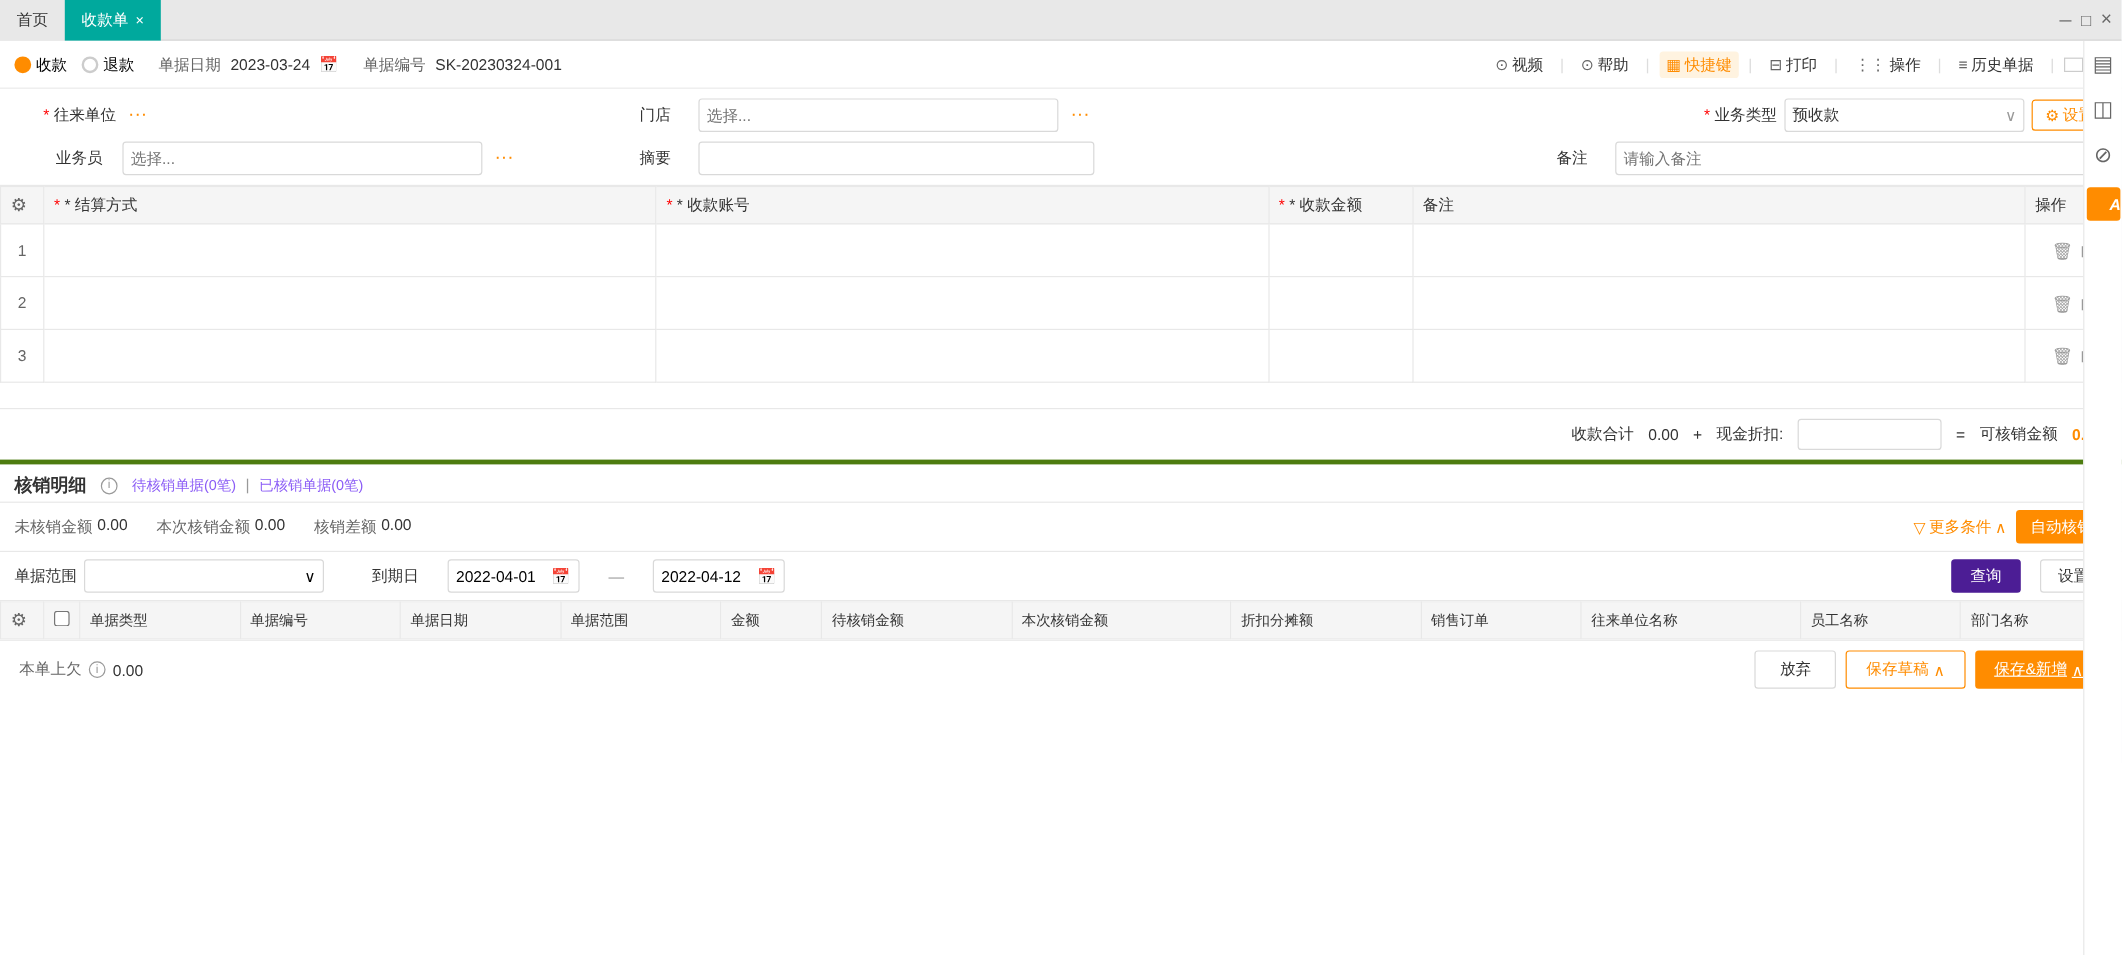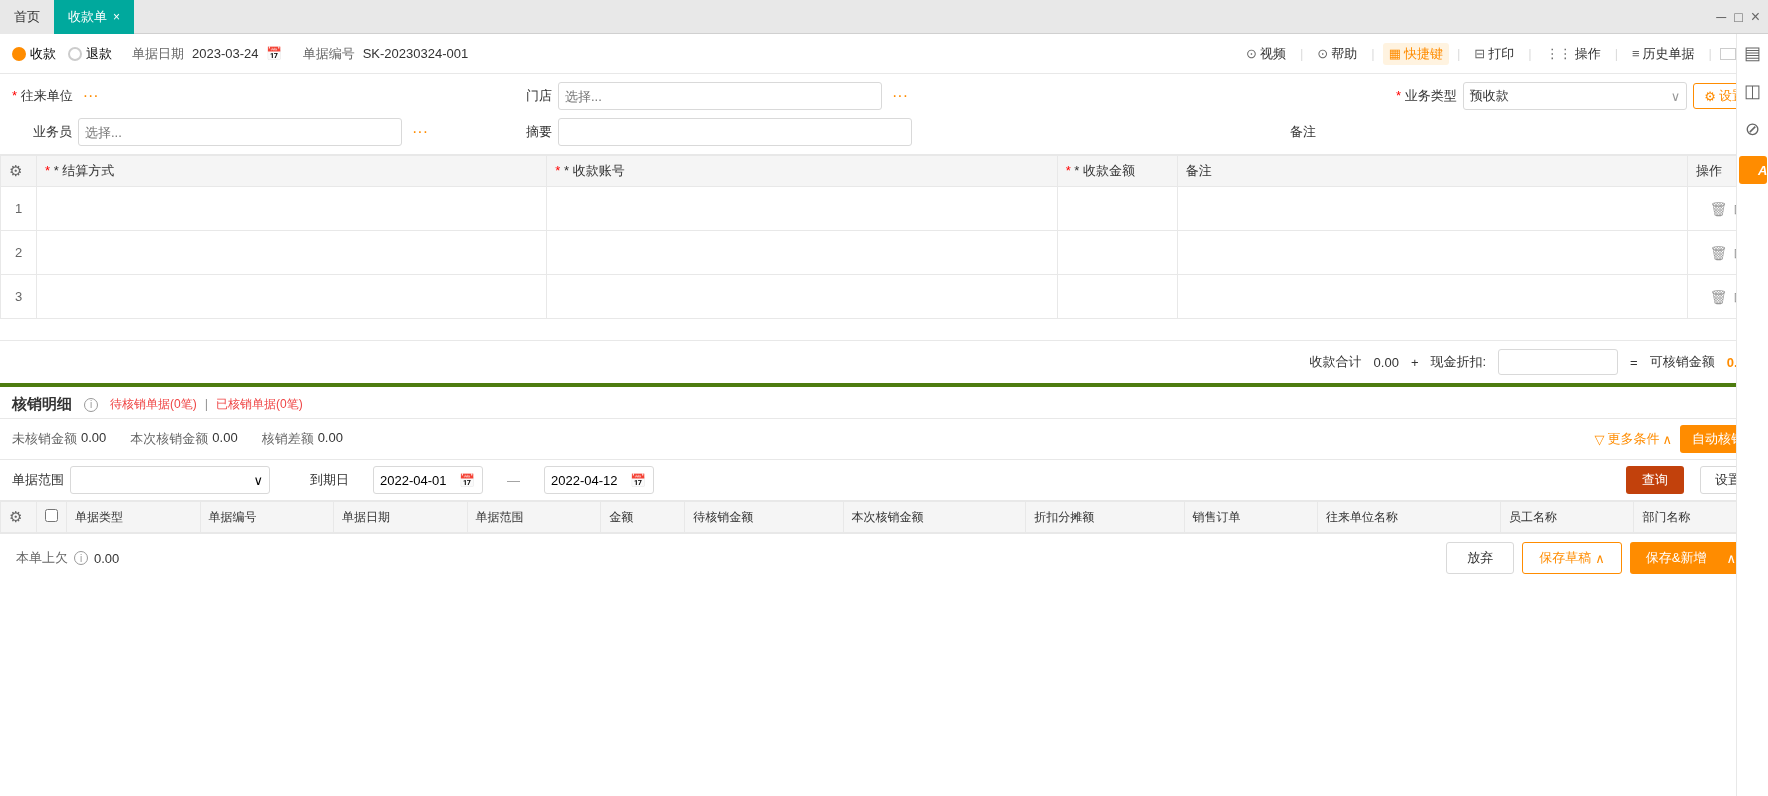--- a/index.html
+++ b/index.html
@@ -49,21 +49,21 @@
 
     
     .form-area {
       padding: 8px 12px; display: flex; flex-direction: column; gap: 8px;
       border-bottom: 1px solid #e8e8e8; background: #fff;
     }
     .form-row { display: flex; align-items: center; gap: 0; }
     .form-field {
       display: flex; align-items: center; gap: 6px; flex: 1;
     }
-    .form-label { color: #333; white-space: nowrap; min-width: 60px; text-align: right; }
+    .form-label { color: #333; white-space: nowrap; min-width: 60px; text-align: center; margin-left: 24px; }
     .form-input {
       flex: 1; height: 28px; border: 1px solid #d9d9d9; border-radius: 3px;
       padding: 0 6px; color: #999; outline: none; background: #fff;
     }
     .more-btn { color: #ff8c00; cursor: pointer; padding: 0 4px; font-size: 16px; }
     .form-select {
       flex: 1; height: 28px; border: 1px solid #d9d9d9; border-radius: 3px;
       padding: 0 6px; background: #fff; color: #333; display: flex; align-items: center;
       justify-content: space-between; cursor: pointer;
     }
@@ -108,21 +108,21 @@
     
     .verify-section {
       background: #fff; margin-top: 0; border-top: 4px solid #4d7c0f;
     }
     .verify-header {
       display: flex; align-items: center; gap: 12px; padding: 8px 12px 4px;
       border-bottom: 1px solid #e8e8e8;
     }
     .verify-title { font-size: 15px; font-weight: 600; color: #333; }
     .verify-tabs { display: flex; gap: 8px; }
-    .verify-tab { color: #ef4444; cursor: pointer; font-size: 12px; }
+    .verify-tab { color: #8b5cf6; cursor: pointer; font-size: 12px; }
     .info-icon {
       width: 14px; height: 14px; border-radius: 50%; border: 1px solid #999;
       display: inline-flex; align-items: center; justify-content: center;
       font-size: 10px; color: #999; cursor: pointer;
     }
     .stat-item { display: flex; gap: 4px; }
     .stat-label { color: #666; }
     .stat-value { color: #333; }
     .verify-actions { margin-left: auto; display: flex; gap: 8px; align-items: center; }
     .filter-btn { color: #ff8c00; cursor: pointer; font-size: 12px; display: flex; align-items: center; gap: 3px; }
@@ -142,21 +142,21 @@
       width: 180px; height: 28px; border: 1px solid #d9d9d9; border-radius: 3px;
       padding: 0 6px; display: flex; align-items: center; justify-content: space-between;
       cursor: pointer; background: #fff;
     }
     .date-input {
       width: 110px; height: 28px; border: 1px solid #d9d9d9; border-radius: 3px;
       padding: 0 6px; display: flex; align-items: center; gap: 4px; cursor: pointer;
     }
     .date-sep { color: #999; }
     .query-btn {
-      background: #c2410c; color: #fff; border: none; padding: 5px 16px;
+      background: #4c1d95; color: #fff; border: none; padding: 5px 16px;
       border-radius: 3px; cursor: pointer; font-size: 13px; margin-left: auto;
     }
     .settings-btn2 {
       background: #fff; border: 1px solid #d9d9d9; color: #333;
       padding: 4px 14px; border-radius: 3px; cursor: pointer;
     }
 
     
     .bottom-table-section { flex: 1; overflow: auto; background: #fff; }
     .bottom-table { width: 100%; border-collapse: collapse; }
@@ -178,21 +178,21 @@
       padding: 6px 20px; border-radius: 3px; cursor: pointer; font-size: 13px;
     }
     .btn-draft {
       background: #fff; border: 1px solid #ff8c00; color: #ff8c00;
       padding: 6px 16px; border-radius: 3px; cursor: pointer; font-size: 13px;
       display: flex; align-items: center; gap: 4px;
     }
     .btn-save {
       background: #ff8c00; border: none; color: #fff;
       padding: 6px 16px; border-radius: 3px; cursor: pointer; font-size: 13px;
-      display: flex; align-items: center; gap: 20px;
+      display: flex; align-items: center; gap: 4px; text-decoration: underline;
     }
 
     
     .right-sidebar {
       position: fixed; right: 0; top: 34px; width: 32px;
       background: #fff; border-left: 1px solid #e8e8e8;
       display: flex; flex-direction: column; align-items: center;
       padding: 8px 0; gap: 16px; height: calc(796px - 34px); z-index: 100;
     }
     .sidebar-icon { color: #666; cursor: pointer; font-size: 16px; }
@@ -322,20 +322,21 @@
         <span class="more-btn">···</span>
       </div>
 
       <div class="form-field" style="margin-left:60px;max-width:420px;">
         <span class="form-label">摘要</span>
         <input class="form-input" style="">
       </div>
 
       <div class="form-field" style="margin-left:auto;max-width:500px;">
         <span class="form-label">备注</span>
+        <input class="form-input" placeholder="请输入备注" style="">
       </div>
     </div>
   </div>
 
   <div class="table-section" style="max-height:185px;overflow-y:auto;">
     <table class="data-table">
       <thead>
         <tr>
           <th class="th-gear">
             <span class="gear-icon-btn">⚙</span>

